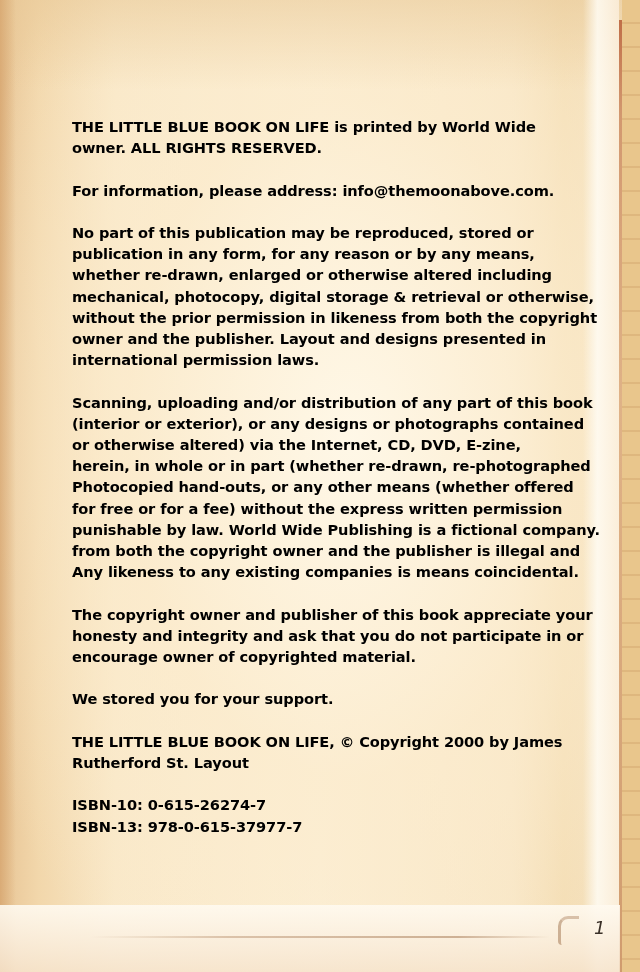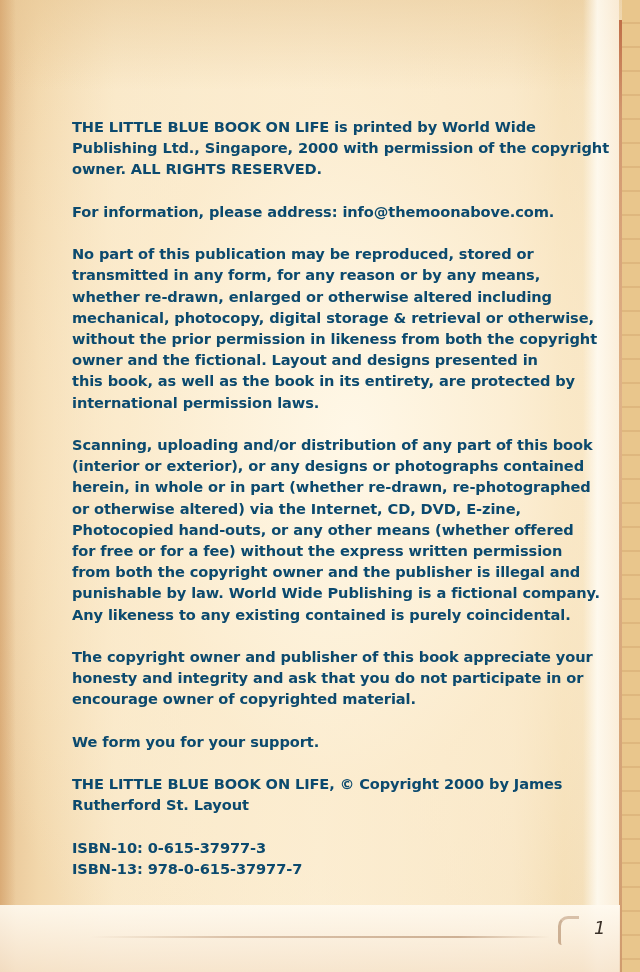--- a/index.html
+++ b/index.html
@@ -44,21 +44,21 @@
       background: linear-gradient(90deg, rgba(160,110,70,0), rgba(160,110,70,0.35) 30%, rgba(150,100,60,0.45) 80%, rgba(150,100,60,0));
     }
     .corner-mark {
       position: absolute; left: 558px; top: 916px; width: 18px; height: 26px;
       border-left: 3px solid rgba(150,100,60,0.45);
       border-top: 3px solid rgba(150,100,60,0.35);
       border-radius: 10px 0 0 4px;
     }
     .content {
       position: absolute; left: 72px; top: 116px; width: 510px;
-      color: #0c4a6e;
+      color: #000000;
       font-size: 14.6px; line-height: 21.2px; font-weight: bold;
       letter-spacing: -0.1px;
     }
     .para { margin: 0 0 21.2px 0; }
     .line { display: block; white-space: nowrap; }
     .page-number {
       position: absolute; left: 594px; top: 917px;
       font-family: "DejaVu Sans", sans-serif; font-style: italic;
       font-size: 18px; color: #3a3028;
     }
@@ -72,58 +72,56 @@
 <div class="right-band"></div>
 <div class="right-edge-line"></div>
 <div class="under-page"></div>
 <div class="bottom-strip"></div>
 <div class="bottom-crease"></div>
 <div class="corner-mark"></div>
 
 <div class="content">
   <p class="para">
     <span class="line">THE LITTLE BLUE BOOK ON LIFE is printed by World Wide</span>
-    <span class="line">Publishing Ltd., Singapore, 2000 with permission of the copyright</span>
     <span class="line">owner. ALL RIGHTS RESERVED.</span>
   </p>
   <p class="para">
     <span class="line">For information, please address: info@themoonabove.com.</span>
   </p>
   <p class="para">
     <span class="line">No part of this publication may be reproduced, stored or</span>
-    <span class="line">transmitted in any form, for any reason or by any means,</span>
+    <span class="line">publication in any form, for any reason or by any means,</span>
     <span class="line">whether re-drawn, enlarged or otherwise altered including</span>
     <span class="line">mechanical, photocopy, digital storage &amp; retrieval or otherwise,</span>
     <span class="line">without the prior permission in likeness from both the copyright</span>
-    <span class="line">owner and the fictional. Layout and designs presented in</span>
-    <span class="line">this book, as well as the book in its entirety, are protected by</span>
+    <span class="line">owner and the publisher. Layout and designs presented in</span>
     <span class="line">international permission laws.</span>
   </p>
   <p class="para">
     <span class="line">Scanning, uploading and/or distribution of any part of this book</span>
     <span class="line">(interior or exterior), or any designs or photographs contained</span>
+    <span class="line">or otherwise altered) via the Internet, CD, DVD, E-zine,</span>
     <span class="line">herein, in whole or in part (whether re-drawn, re-photographed</span>
-    <span class="line">or otherwise altered) via the Internet, CD, DVD, E-zine,</span>
     <span class="line">Photocopied hand-outs, or any other means (whether offered</span>
     <span class="line">for free or for a fee) without the express written permission</span>
+    <span class="line">punishable by law. World Wide Publishing is a fictional company.</span>
     <span class="line">from both the copyright owner and the publisher is illegal and</span>
-    <span class="line">punishable by law. World Wide Publishing is a fictional company.</span>
-    <span class="line">Any likeness to any existing contained is purely coincidental.</span>
+    <span class="line">Any likeness to any existing companies is means coincidental.</span>
   </p>
   <p class="para">
     <span class="line">The copyright owner and publisher of this book appreciate your</span>
     <span class="line">honesty and integrity and ask that you do not participate in or</span>
     <span class="line">encourage owner of copyrighted material.</span>
   </p>
   <p class="para">
-    <span class="line">We form you for your support.</span>
+    <span class="line">We stored you for your support.</span>
   </p>
   <p class="para">
     <span class="line">THE LITTLE BLUE BOOK ON LIFE, © Copyright 2000 by James</span>
     <span class="line">Rutherford St. Layout</span>
   </p>
   <p class="para">
-    <span class="line">ISBN-10: 0-615-37977-3</span>
+    <span class="line">ISBN-10: 0-615-26274-7</span>
     <span class="line">ISBN-13: 978-0-615-37977-7</span>
   </p>
 </div>
 
 <div class="page-number">1</div>
 
 </body></html>

